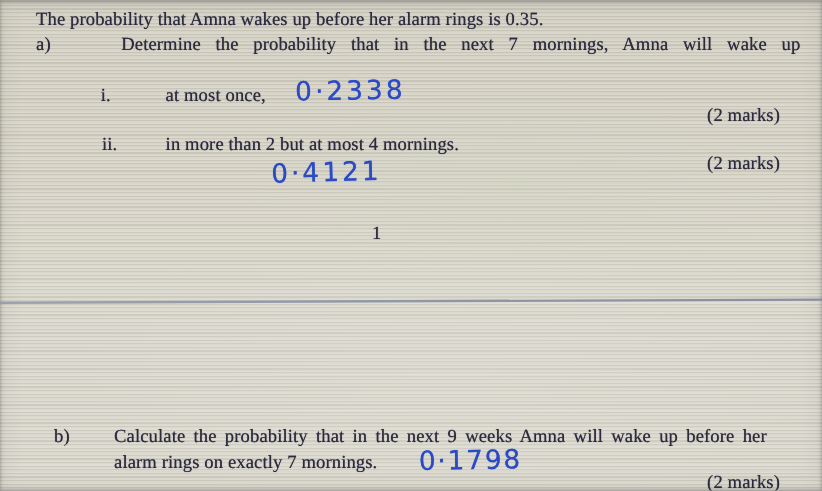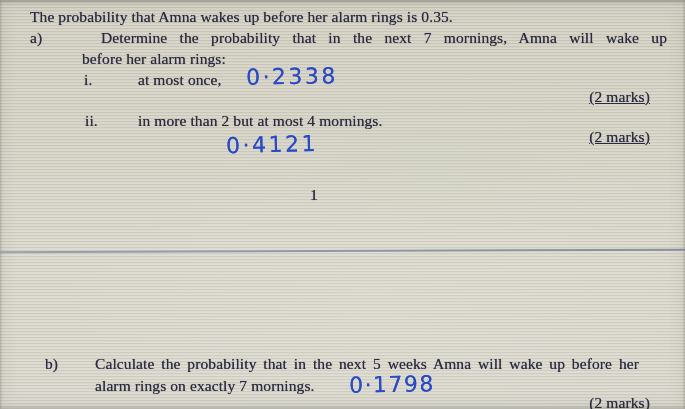--- a/index.html
+++ b/index.html
@@ -27,21 +27,20 @@
     text-shadow:0 0 0.7px rgba(43,42,62,0.75);
   }
   .just{
     white-space:normal;
     text-align:justify;
     text-align-last:justify;
   }
   .marks{
     right:35px;
     text-align:left;
-    text-decoration:underline;
   }
   .hand{
     font-family:"DejaVu Sans", sans-serif;
     font-size:22px;
     color:#2a4ac6;
     letter-spacing:2.5px;
     text-shadow:0 0 0.6px rgba(42,74,198,0.8);
   }
   .divider{
     position:absolute;
@@ -72,35 +71,34 @@
 </style>
 </head>
 <body>
 
 <div class="page">
 
   <div class="abs txt intro">The probability that Amna wakes up before her alarm rings is 0.35.</div>
 
   <div class="abs txt a-label">a)</div>
   <div class="abs txt just a-line1">Determine the probability that in the next 7 mornings, Amna will wake up</div>
-  <div class="abs txt a-line2">before her alarm rings:</div>
 
   <div class="abs txt i-label">i.</div>
   <div class="abs txt i-text">at most once,</div>
   <div class="abs hand ans-i">0·2338</div>
   <div class="abs txt marks marks-i">(2 marks)</div>
 
   <div class="abs txt ii-label">ii.</div>
   <div class="abs txt ii-text">in more than 2 but at most 4 mornings.</div>
   <div class="abs txt marks marks-ii">(2 marks)</div>
   <div class="abs hand ans-ii">0·4121</div>
 
   <div class="abs txt pagenum">1</div>
 
   <div class="divider"></div>
 
   <div class="abs txt b-label">b)</div>
-  <div class="abs txt just b-line1">Calculate the probability that in the next 5 weeks Amna will wake up before her</div>
+  <div class="abs txt just b-line1">Calculate the probability that in the next 9 weeks Amna will wake up before her</div>
   <div class="abs txt b-line2">alarm rings on exactly 7 mornings.</div>
   <div class="abs hand ans-b">0·1798</div>
   <div class="abs txt marks marks-b">(2 marks)</div>
 
 </div>
 
 </body></html>

